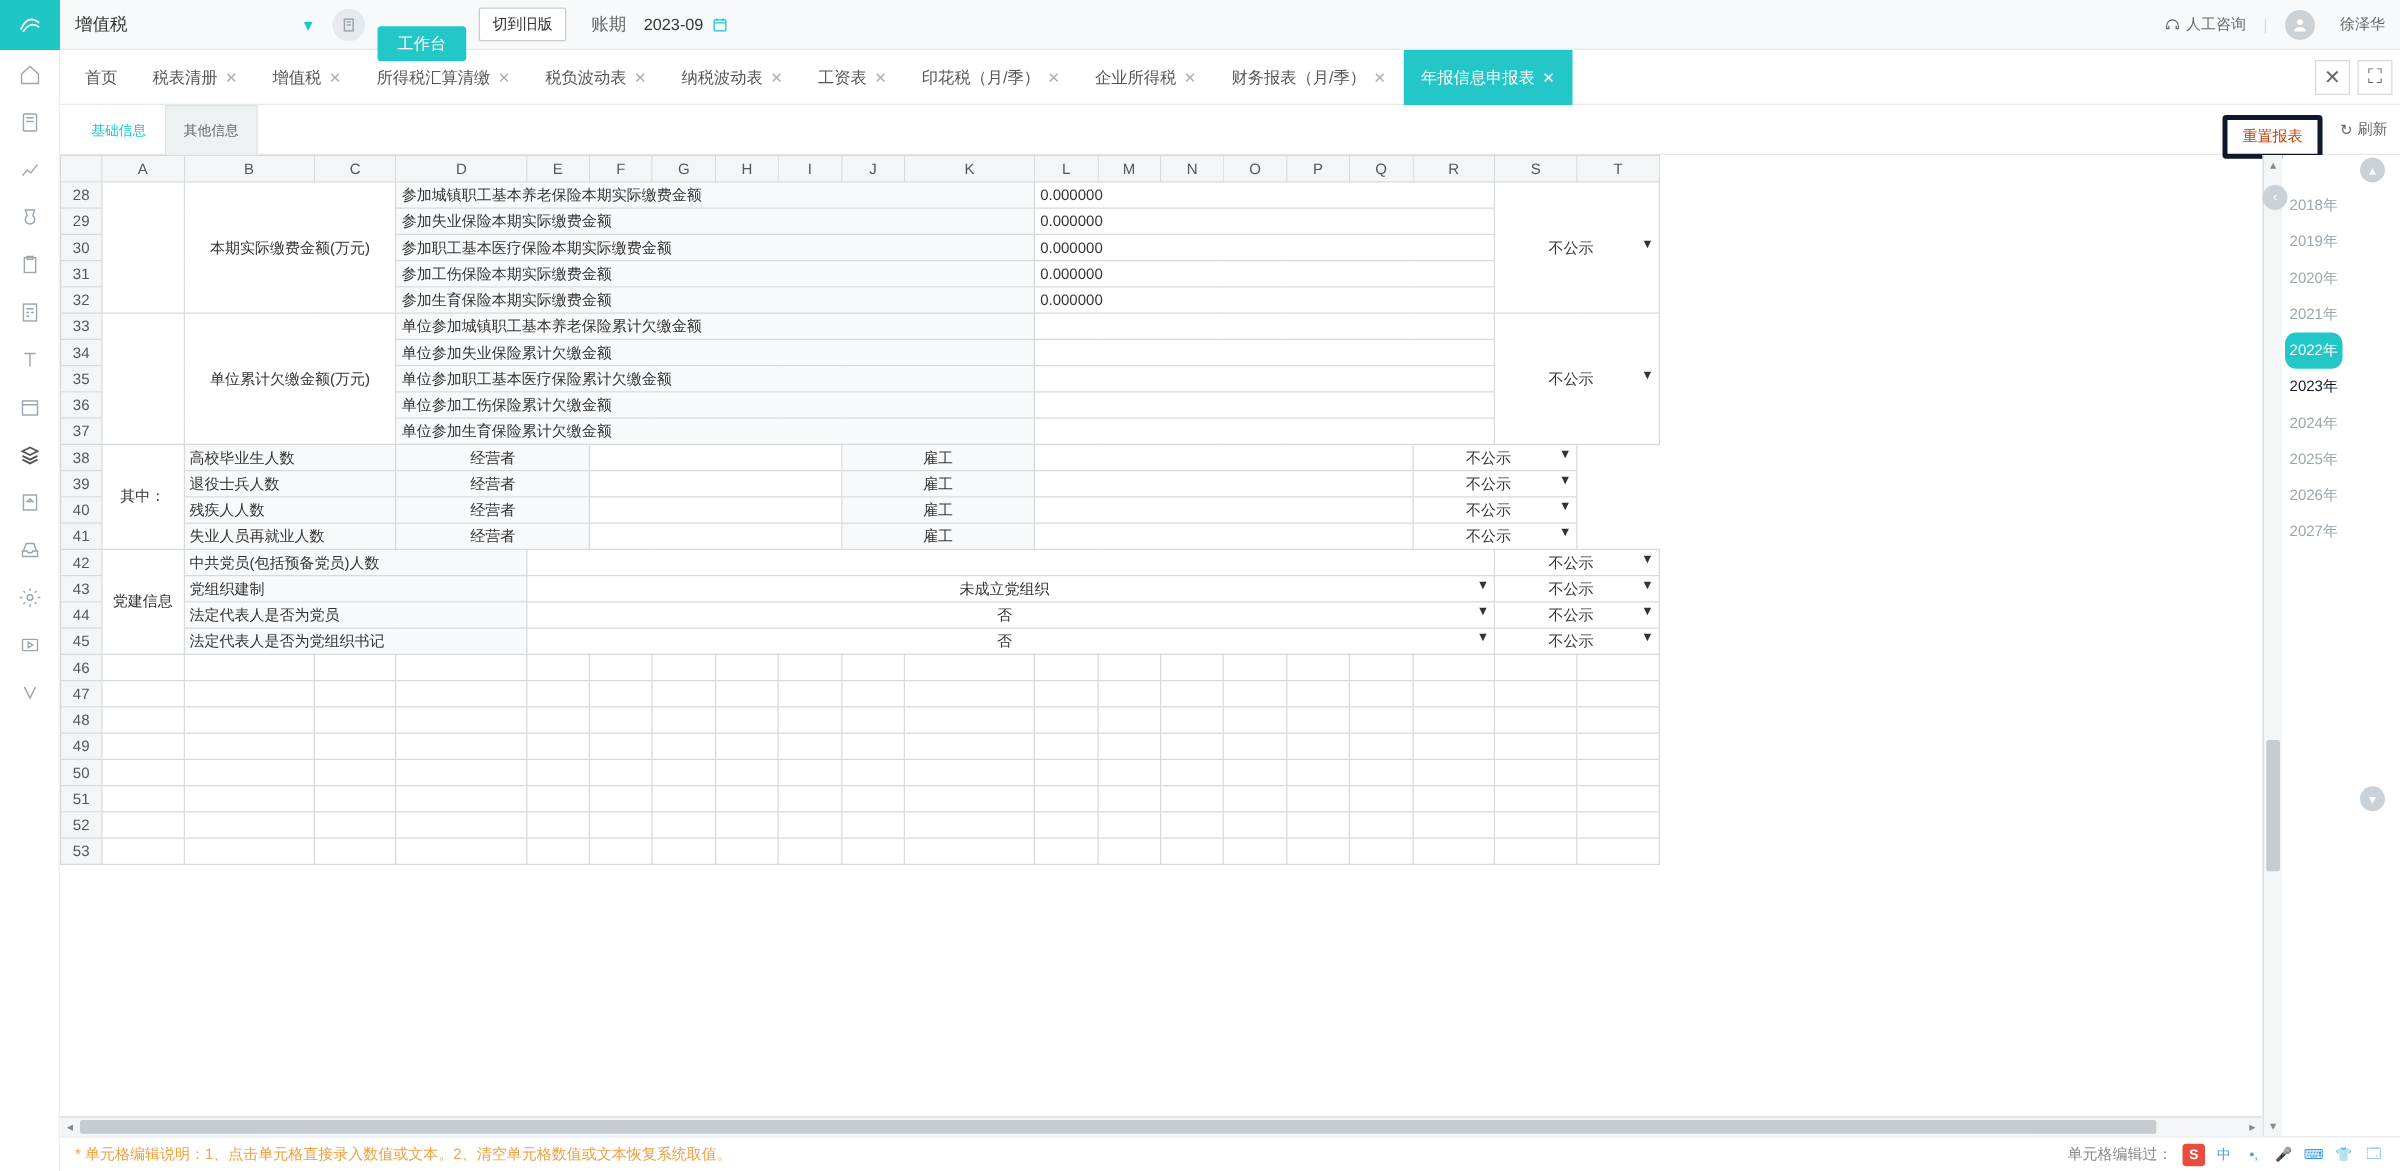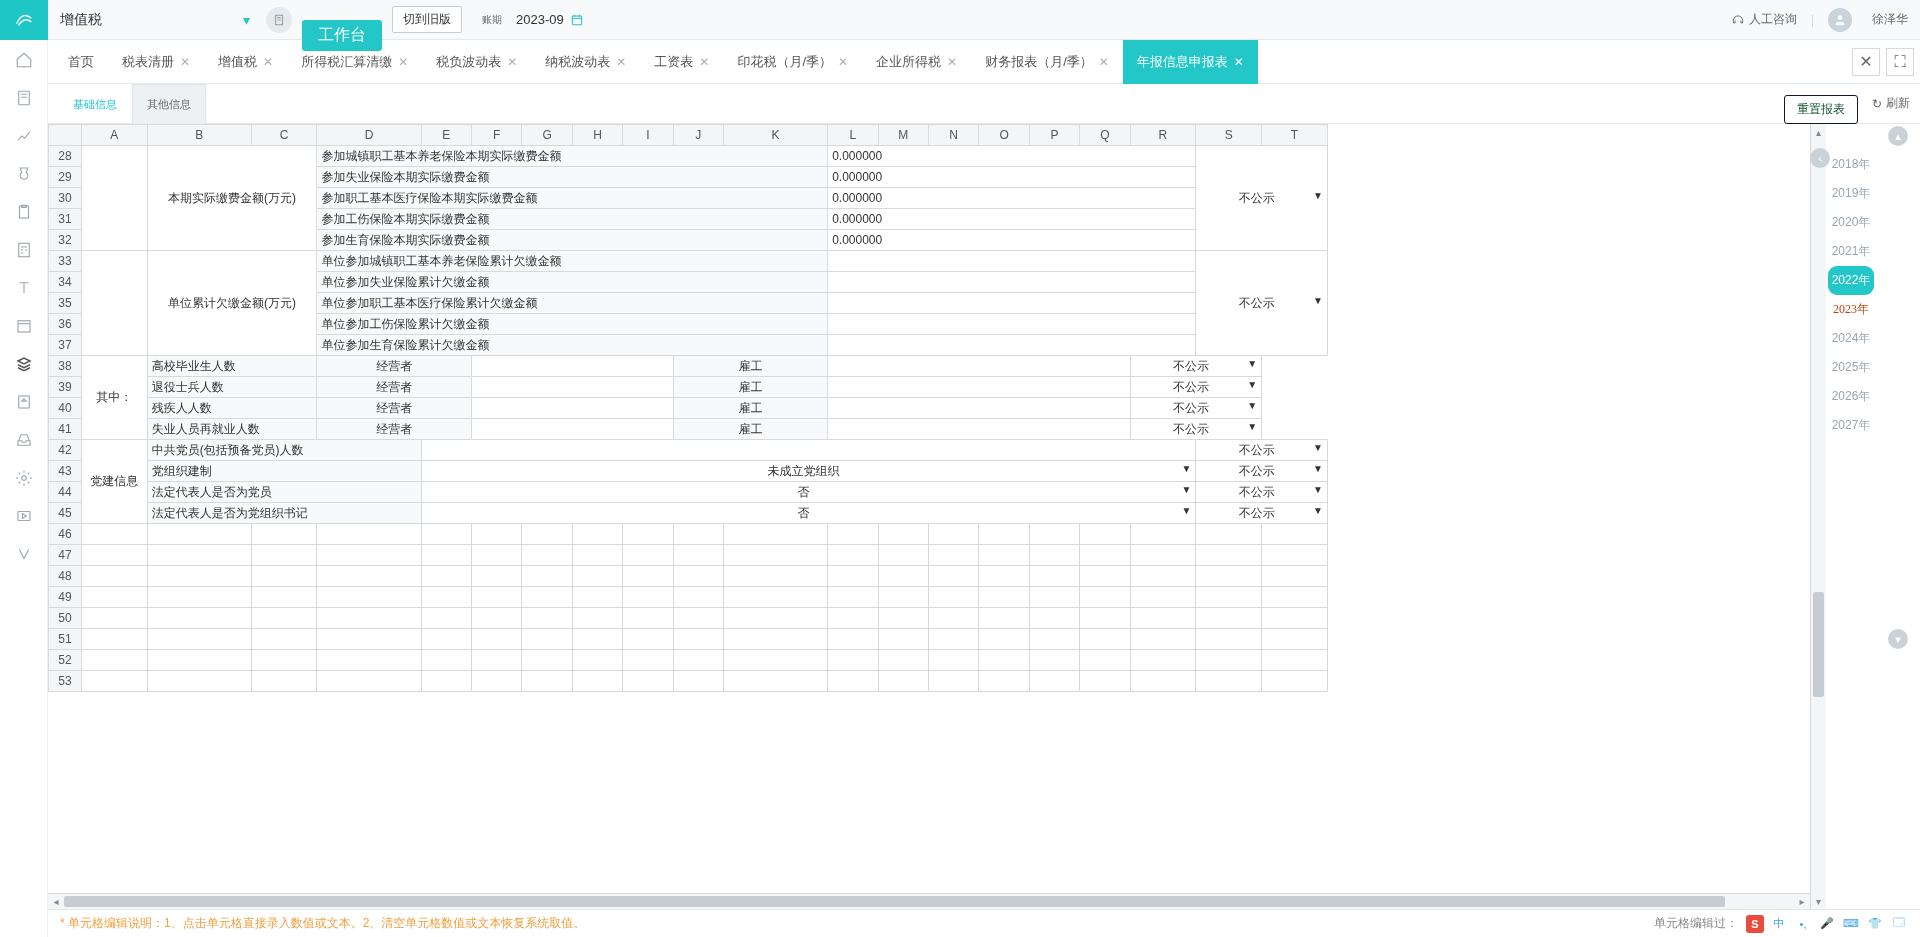--- a/index.html
+++ b/index.html
@@ -15,44 +15,44 @@
 .side-icon svg { width: 18px; height: 18px; }
 
 
 .main { flex: 1; display: flex; flex-direction: column; min-width: 0; }
 
 
 .header { height: 40px; background: #f7f9fa; border-bottom: 1px solid #e5e8ea; display: flex; align-items: center; padding: 0 12px; gap: 10px; }
 .hdr-dd { display: flex; align-items: center; gap: 6px; min-width: 190px; font-size: 14px; color: #333; cursor: pointer; }
 .hdr-dd .chev { color: #1ec6c6; }
 .hdr-circ { width: 26px; height: 26px; border-radius: 50%; background: #e6eaec; display: flex; align-items: center; justify-content: center; margin-left: 6px; }
-.btn-primary { background: #23c7c7; color: #fff; border: none; border-radius: 3px; padding: 5px 16px; font-size: 16px; cursor: pointer; margin-top: 31px; }
+.btn-primary { background: #23c7c7; color: #fff; border: none; border-radius: 3px; padding: 5px 16px; font-size: 13px; cursor: pointer; margin-top: 31px; }
 .btn-outline { background: #fff; color: #333; border: 1px solid #c8ccd0; border-radius: 2px; padding: 4px 10px; font-size: 12px; cursor: pointer; }
-.hdr-label { color: #666; font-size: 10px; margin-left: 10px; }
+.hdr-label { color: #666; font-size: 14px; margin-left: 10px; }
 .hdr-date { color: #333; font-size: 13px; margin-left: 4px; display: flex; align-items: center; gap: 6px; }
 .hdr-date svg { color: #1ec6c6; }
 .hdr-right { margin-left: auto; display: flex; align-items: center; gap: 14px; color: #666; justify-content: flex-end; }
 .avatar { width: 24px; height: 24px; border-radius: 50%; background: #ccd3d8; display: inline-flex; align-items: center; justify-content: center; color: #fff; }
 
 
 .tabs { height: 44px; border-bottom: 1px solid #e5e8ea; display: flex; align-items: center; padding-left: 6px; position: relative; text-align: center; }
 .tab { padding: 0 14px; height: 44px; display: flex; align-items: center; gap: 6px; font-size: 13px; color: #555; cursor: pointer; white-space: nowrap; }
 .tab .x { color: #a7afb5; font-size: 12px; }
 .tab.active { background: #23c7c7; color: #fff; }
 .tab.active .x { color: #fff; }
 .tabs-end { margin-left: auto; display: flex; align-items: center; gap: 6px; padding-right: 6px; }
 .tabs-end .sq { width: 28px; height: 28px; border: 1px solid #d6dadd; display: flex; align-items: center; justify-content: center; color: #666; cursor: pointer; font-size: 16px; }
 
 
 .subbar { height: 40px; border-bottom: 1px solid #e5e8ea; display: flex; align-items: center; padding: 0 10px; }
 .subtab { padding: 0 14px; height: 40px; display: flex; align-items: center; font-size: 11px; color: #666; cursor: pointer; border: 1px solid transparent; }
 .subtab.active { color: #1ec6c6; border-top: 2px solid transparent; }
 .subtab.inactive { background: #eef1f2; border: 1px solid #e0e4e6; border-bottom: none; }
 .subbar-right { margin-left: auto; display: flex; align-items: center; gap: 14px; }
-.btn-reset { border: 1px solid #0f172a; color: #14532d; background: #fff; border-radius: 3px; padding: 5px 12px; font-size: 12px; cursor: pointer; margin-top: 12px; }
+.btn-reset { border: 4px solid #0f172a; color: #c2410c; background: #fff; border-radius: 3px; padding: 5px 12px; font-size: 12px; cursor: pointer; margin-top: 12px; }
 .refresh { color: #666; font-size: 12px; cursor: pointer; display: flex; align-items: center; gap: 4px; }
 
 
 .content { flex: 1; display: flex; min-height: 0; }
 .grid-wrap { flex: 1; display: flex; flex-direction: column; min-width: 0; position: relative; }
 .grid-scroll { flex: 1; overflow: auto; position: relative; }
 table.grid { border-collapse: collapse; table-layout: fixed; width: 1280px; }
 table.grid th, table.grid td { border: 1px solid #d6dadd; height: 21px; font-size: 12px; padding: 0 4px; white-space: nowrap; overflow: hidden; }
 table.grid th { background: #f3f5f6; font-weight: normal; color: #555; text-align: center; position: sticky; top: 0; }
 .rowhdr { width: 30px; text-align: center; background: #f3f5f6; color: #555; }
@@ -62,21 +62,21 @@
 .caret { float: right; color: #333; font-size: 10px; }
 .grouplabel { text-align: center; }
 .shade { background: #f8f9fa; }
 
 
 .right-rail { width: 44px; display: flex; flex-direction: column; align-items: center; gap: 4px; padding-top: 2px; }
 .rail-btn { width: 20px; height: 20px; border-radius: 50%; background: #cbd2d7; color: #fff; display: flex; align-items: center; justify-content: center; cursor: pointer; font-size: 11px; }
 .year-panel { width: 50px; display: flex; flex-direction: column; align-items: stretch; padding-top: 26px; background: #fff; }
 .year-panel .year { font-size: 12px; color: #9aa5ad; text-align: center; padding: 6px 0; cursor: pointer; }
 .year-panel .year.active { background: #23c7c7; color: #fff; border-radius: 9px; margin: 0 2px; }
-.year-panel .year.dark { color: #c2410c; font-family: Liberation Serif, serif; }
+.year-panel .year.dark { color: #0f172a; }
 
 
 .vscroll { width: 16px; border-left: 1px solid #d6dadd; background: #f3f5f6; display: flex; flex-direction: column; }
 .vscroll .arrow { height: 16px; display: flex; align-items: center; justify-content: center; color: #888; font-size: 10px; }
 .vscroll .track { flex: 1; position: relative; }
 .vscroll .thumb { position: absolute; left: 2px; right: 2px; top: 60%; height: 14%; background: #c6ccd1; border-radius: 2px; }
 
 
 .hscroll { height: 16px; border-top: 1px solid #d6dadd; background: #f3f5f6; display: flex; }
 .hscroll .arrow { width: 16px; display: flex; align-items: center; justify-content: center; color: #888; font-size: 10px; }

